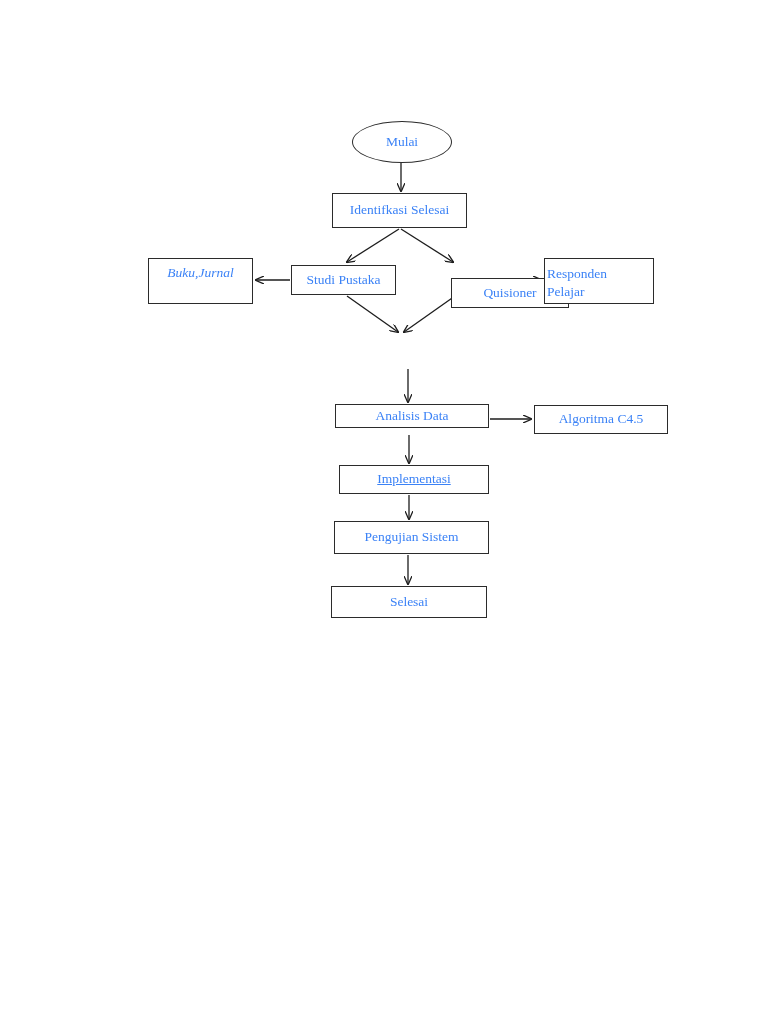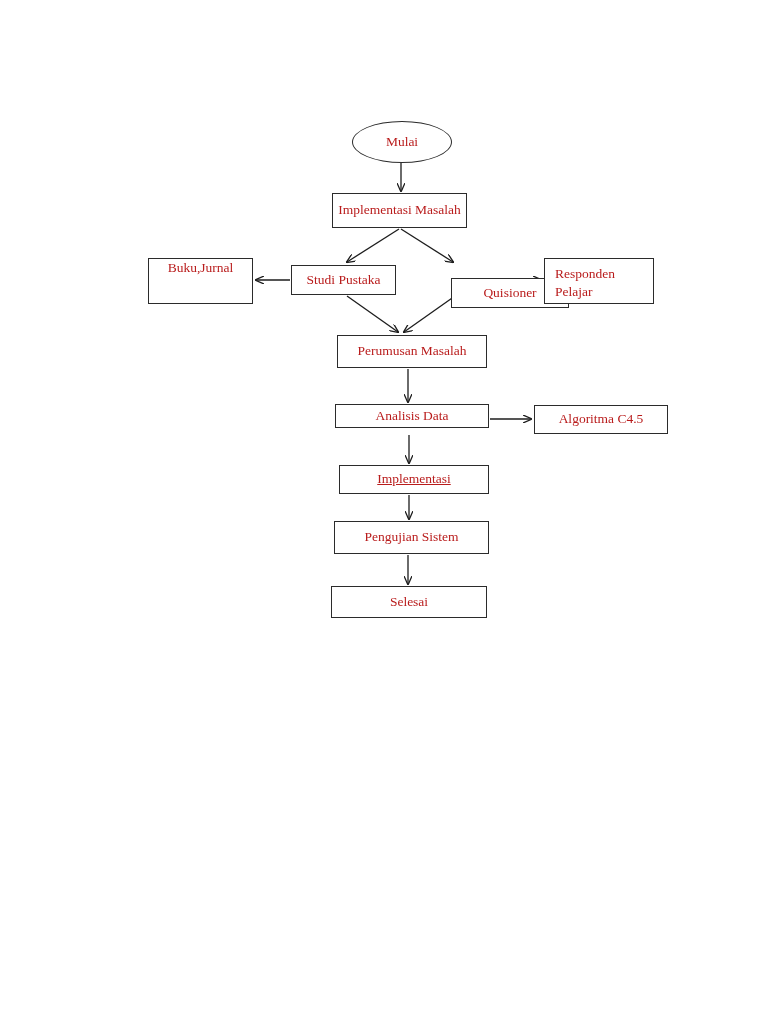--- a/index.html
+++ b/index.html
@@ -25,36 +25,38 @@
   .node {
     position: absolute;
     box-sizing: border-box;
     border: 1px solid #2b2b2b;
     background: #ffffff;
     display: flex;
     align-items: center;
     justify-content: center;
     font-size: 13.5px;
     line-height: 1.35;
-    color: #b91c1c;
+    color: #3b82f6;
     text-align: center;
     white-space: pre-line;
     z-index: 2;
   }
   .node.ellipse {
     border-radius: 50%;
   }
   .node.left-align {
     justify-content: flex-start;
     align-items: flex-start;
     text-align: left;
-    padding: 6px 0 0 10px;
+    padding: 6px 0 0 2px;
   }
   .node.top-align {
     align-items: flex-start;
+    padding-top: 5px;
+    font-style: italic;
   }
   svg.edges {
     position: absolute;
     left: 0;
     top: 0;
     width: 768px;
     height: 1024px;
     z-index: 1;
     overflow: visible;
   }
@@ -97,32 +99,31 @@
 
     <line x1="409" y1="435" x2="409" y2="463" marker-end="url(#arrowhead)"></line>
 
     <line x1="409" y1="495" x2="409" y2="519" marker-end="url(#arrowhead)"></line>
 
     <line x1="408" y1="555" x2="408" y2="584" marker-end="url(#arrowhead)"></line>
   </svg>
 
   <div class="node ellipse" style="left:352px; top:121px; width:100px; height:42px;">Mulai</div>
 
-  <div class="node" style="left:332px; top:193px; width:135px; height:35px;">Implementasi Masalah</div>
+  <div class="node" style="left:332px; top:193px; width:135px; height:35px;">Identifkasi Selesai</div>
 
   <div class="node top-align" style="left:148px; top:258px; width:105px; height:46px;">Buku,Jurnal</div>
 
   <div class="node" style="left:291px; top:265px; width:105px; height:30px;">Studi Pustaka</div>
 
   <div class="node" style="left:423px; top:278px; width:118px; height:30px;margin-left:28px;">Quisioner</div>
 
   <div class="node left-align" style="left:544px; top:258px; width:110px; height:46px;">Responden
 Pelajar</div>
 
-  <div class="node" style="left:337px; top:335px; width:150px; height:33px;">Perumusan Masalah</div>
 
   <div class="node" style="left:335px; top:404px; width:154px; height:24px;">Analisis Data</div>
 
   <div class="node" style="left:534px; top:405px; width:134px; height:29px;">Algoritma C4.5</div>
 
   <div class="node" style="left:339px; top:465px; width:150px; height:29px;text-decoration:underline;">Implementasi</div>
 
   <div class="node" style="left:334px; top:521px; width:155px; height:33px;">Pengujian Sistem</div>
 
   <div class="node" style="left:331px; top:586px; width:156px; height:32px;">Selesai</div>

